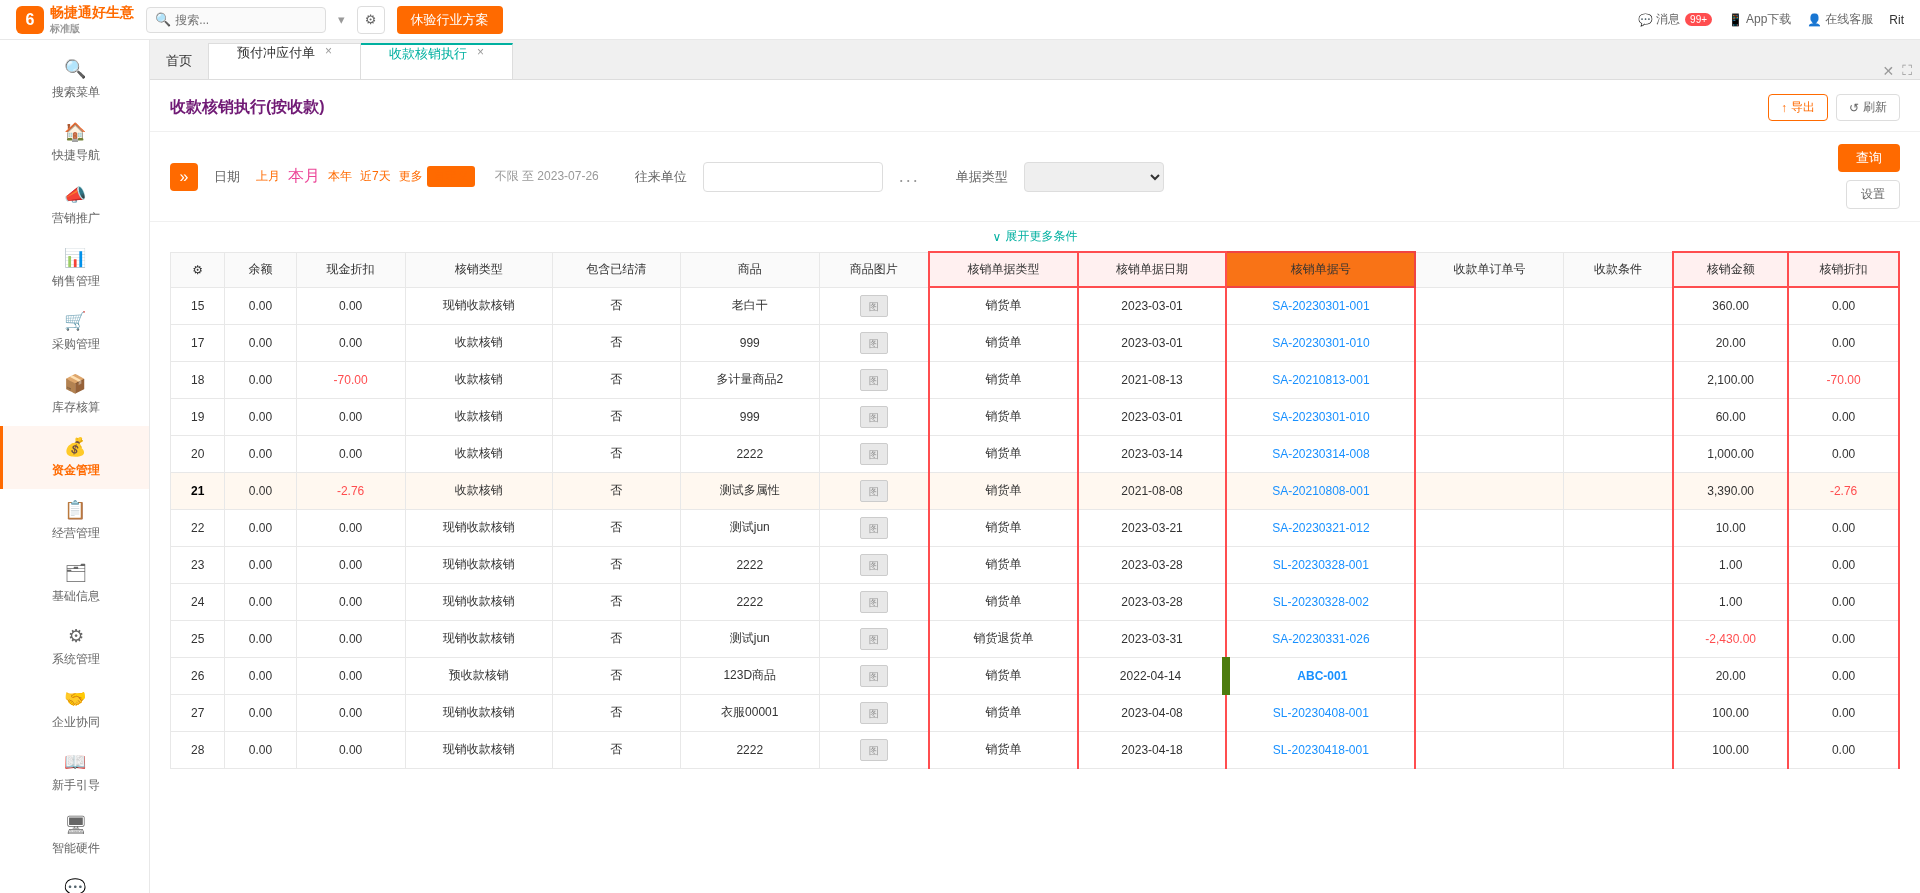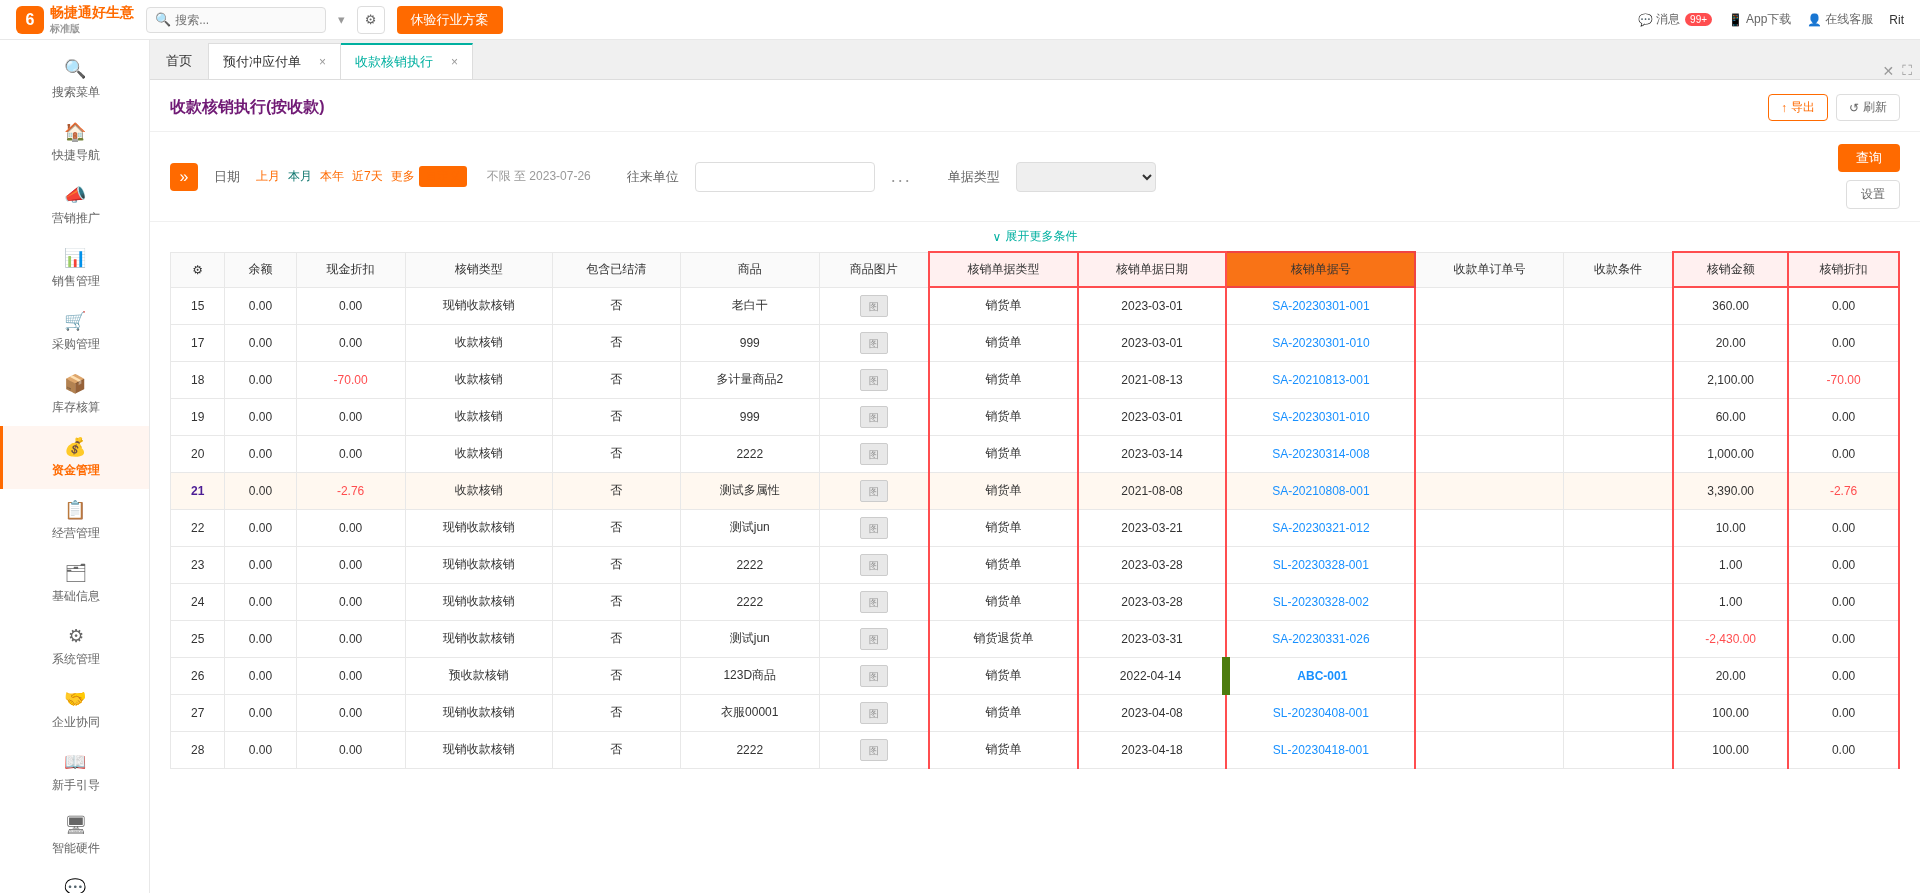--- a/index.html
+++ b/index.html
@@ -28,21 +28,21 @@
     .sidebar-item { display: flex; flex-direction: column; align-items: center; padding: 10px 0; cursor: pointer; color: #666; font-size: 12px; gap: 4px; border-left: 3px solid transparent; }
     .sidebar-item.active { background: #fff5f0; color: #ff6a00; border-left-color: #ff6a00; font-weight: bold; }
     .sidebar-item .icon { font-size: 18px; }
 
     
     .main { flex: 1; display: flex; flex-direction: column; overflow: hidden; }
 
     
     .tab-bar { height: 40px; background: #f0f0f0; display: flex; align-items: flex-end; padding: 0 0 0 0; border-bottom: 1px solid #ddd; }
     .tab-home { height: 36px; padding: 0 16px; background: #f0f0f0; display: flex; align-items: center; color: #333; font-size: 13px; cursor: pointer; border-right: 1px solid #ddd; }
-    .tab-item { height: 36px; padding: 0 14px; background: #fff; display: flex; align-items: center; color: #333; font-size: 13px; cursor: pointer; border-right: 1px solid #ddd; border-top: 1px solid #ddd; gap: 18px; }
+    .tab-item { height: 36px; padding: 0 28px; background: #fff; display: flex; color: #333; font-size: 13px; cursor: pointer; border-right: 1px solid #ddd; border-top: 1px solid #ddd; gap: 10px; }
     .tab-item.active { background: #fff; color: #00b0a0; border-top: 2px solid #00b0a0; }
     .tab-close { color: #999; font-size: 12px; cursor: pointer; }
     .tab-bar-right { margin-left: auto; display: flex; align-items: center; padding-right: 8px; gap: 8px; color: #999; font-size: 14px; }
 
     
     .content { flex: 1; overflow: auto; background: #f5f5f5; padding: 0; }
     .page-container { background: #fff; margin: 0; min-height: 100%; }
 
     
     .page-header { padding: 14px 20px 10px; background: #fff; border-bottom: 1px solid #f0f0f0; display: flex; align-items: center; justify-content: space-between; }
@@ -221,21 +221,21 @@
           </div>
         </div>
 
         <div class="filter-area">
           <div class="filter-row">
             <button class="filter-toggle">»</button>
             <span class="filter-label">日期</span>
             <div class="filter-date-btns">
               <span style="color:#ff6a00;cursor:pointer;font-size:12px;">上月</span>
               <span style="color:#ddd;"> </span>
-              <span style="color:#0f766e;cursor:pointer;font-size:12px;font-family:Liberation Serif, serif;">本月</span>
+              <span style="color:#ec4899;cursor:pointer;font-size:16px;font-family:Liberation Serif, serif;">本月</span>
               <span style="color:#ddd;"> </span>
               <span style="color:#ff6a00;cursor:pointer;font-size:12px;">本年</span>
               <span style="color:#ddd;"> </span>
               <span style="color:#ff6a00;cursor:pointer;font-size:12px;">近7天</span>
               <span style="color:#ddd;"> </span>
               <span style="color:#ff6a00;cursor:pointer;font-size:12px;">更多</span>
               <span class="filter-date-custom">自定义</span>
             </div>
             <div>
               <div class="filter-date-range">不限 至 2023-07-26</div>
@@ -356,21 +356,21 @@
       <td><span style="display:inline-block;width:28px;height:22px;background:#e8e8e8;border:1px solid #ccc;border-radius:2px;font-size:10px;line-height:22px;text-align:center;color:#999;">图</span></td>
       <td style="border-left:2px solid #ff4d4f;border-right:2px solid #ff4d4f;">销货单</td>
       <td style="border-left:2px solid #ff4d4f;border-right:2px solid #ff4d4f;">2023-03-14</td>
       <td style="border-left:2px solid #ff4d4f;border-right:2px solid #ff4d4f;"><a class="link-text">SA-20230314-008</a></td>
       <td></td>
       <td></td>
       <td class="" style="border-left:2px solid #ff4d4f;border-right:2px solid #ff4d4f;">1,000.00</td>
       <td class="" style="border-left:2px solid #ff4d4f;border-right:2px solid #ff4d4f;">0.00</td>
     </tr>
                 <tr class="highlighted">
-      <td style="color:#4c1d95;font-weight:bold;">21</td>
+      <td style="color:#000000;font-weight:bold;">21</td>
       <td>0.00</td>
       <td class="text-red">-2.76</td>
       <td>收款核销</td>
       <td>否</td>
       <td>测试多属性</td>
       <td><span style="display:inline-block;width:28px;height:22px;background:#e8e8e8;border:1px solid #ccc;border-radius:2px;font-size:10px;line-height:22px;text-align:center;color:#999;">图</span></td>
       <td style="border-left:2px solid #ff4d4f;border-right:2px solid #ff4d4f;">销货单</td>
       <td style="border-left:2px solid #ff4d4f;border-right:2px solid #ff4d4f;">2021-08-08</td>
       <td style="border-left:2px solid #ff4d4f;border-right:2px solid #ff4d4f;"><a class="link-text">SA-20210808-001</a></td>
       <td></td>

